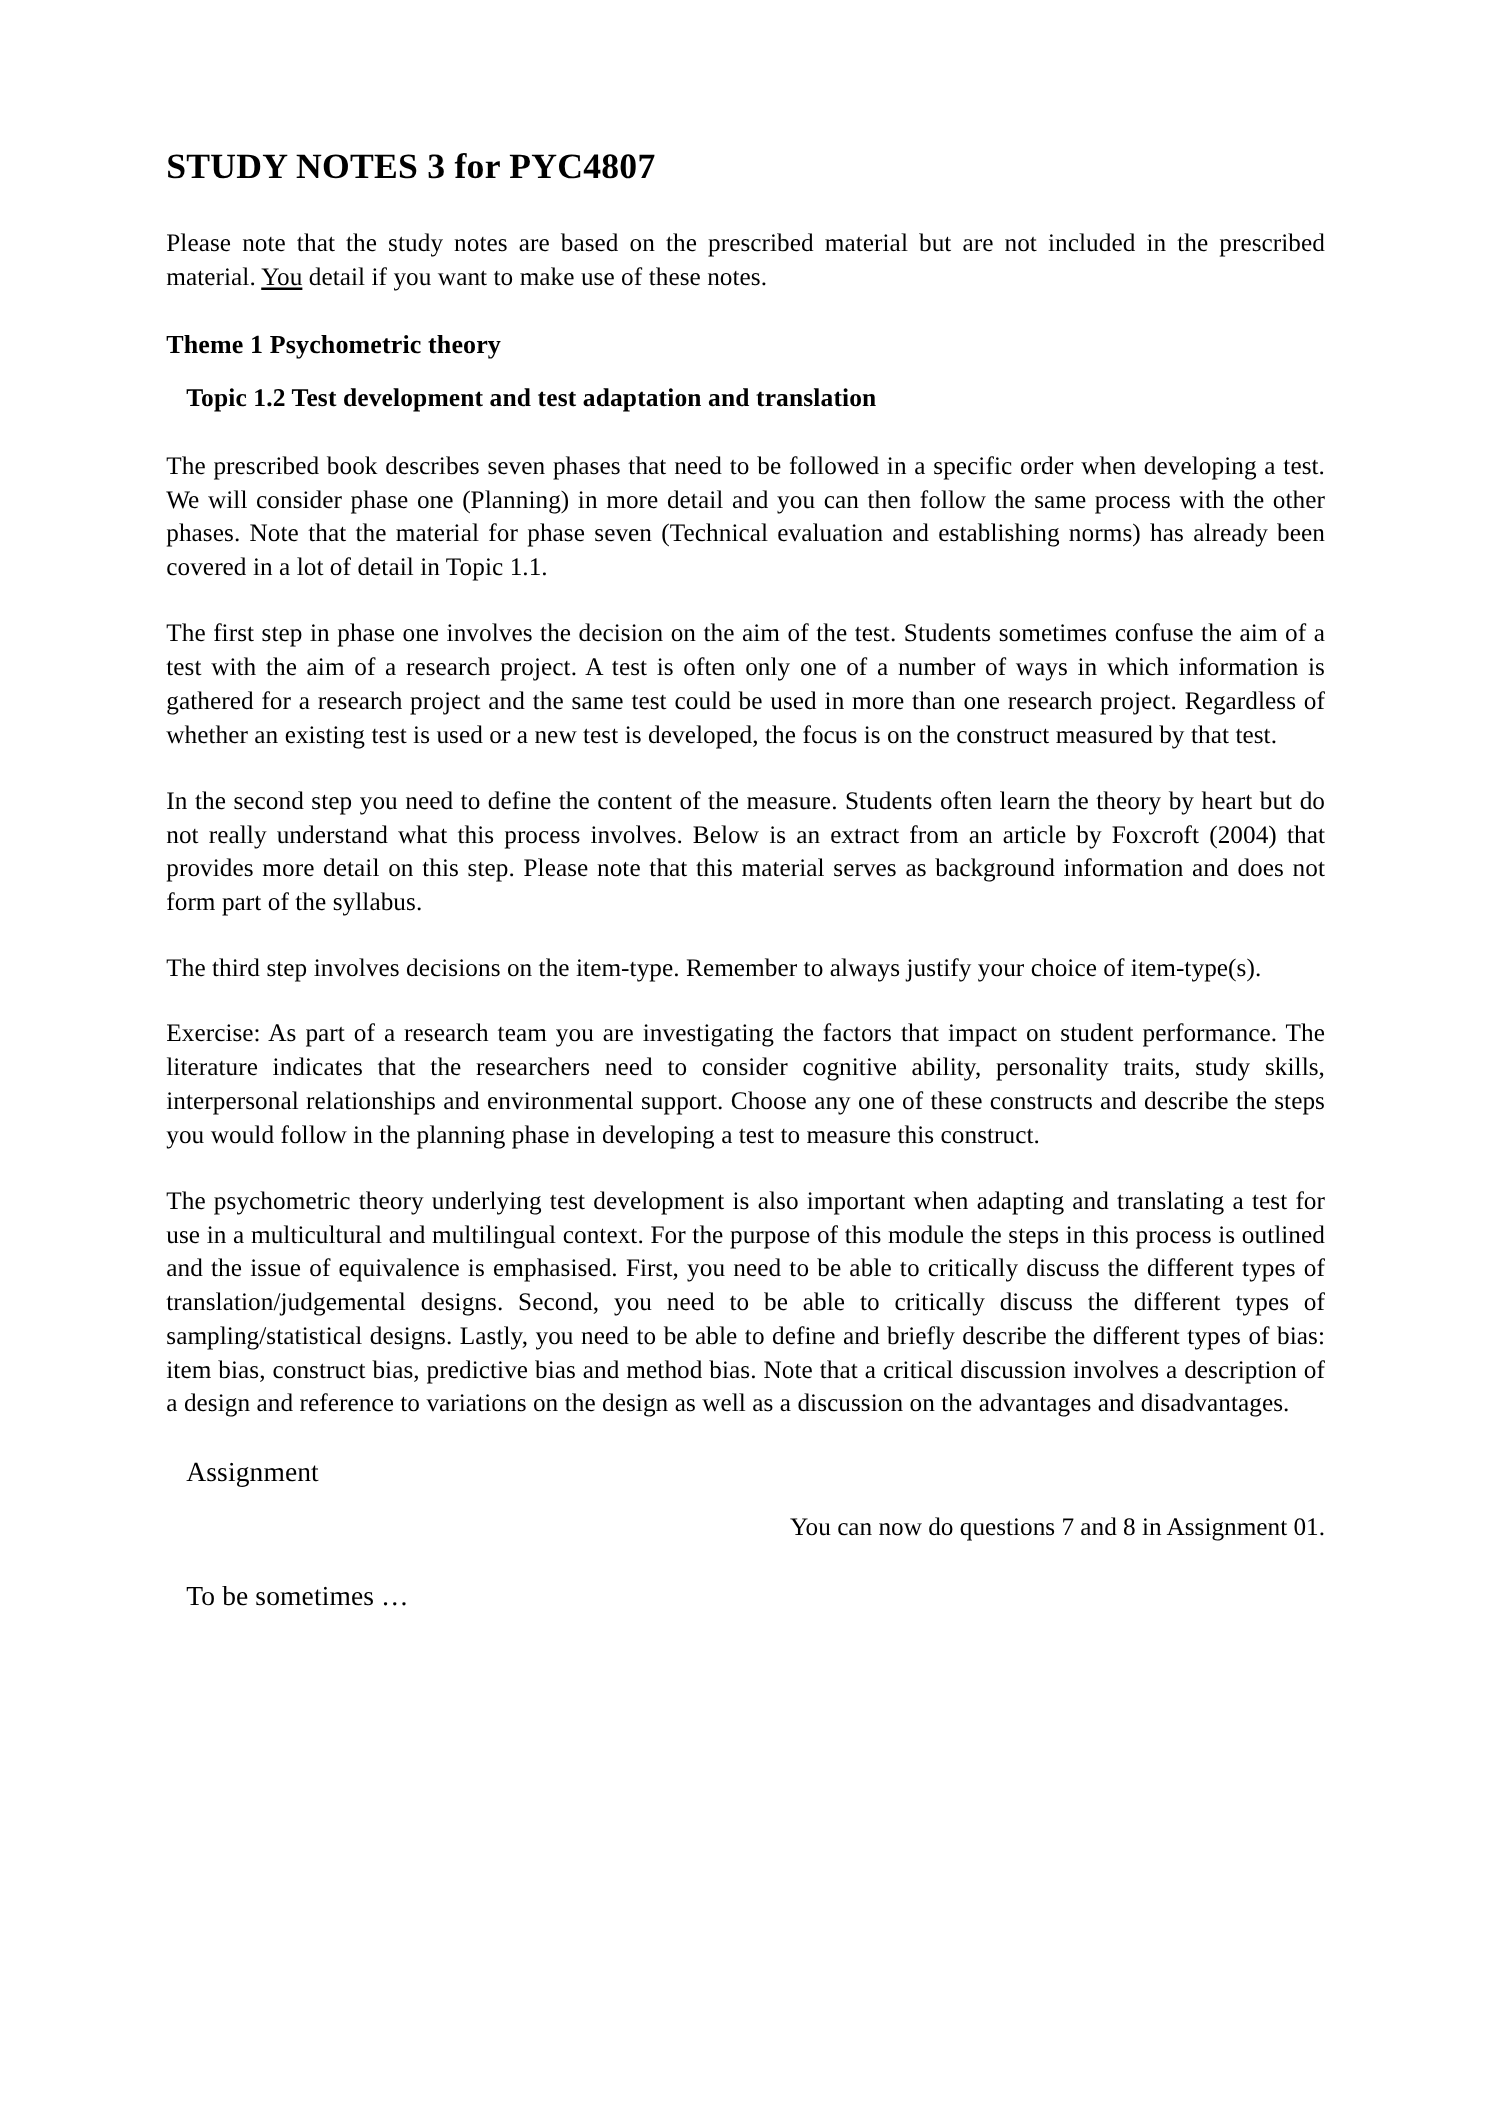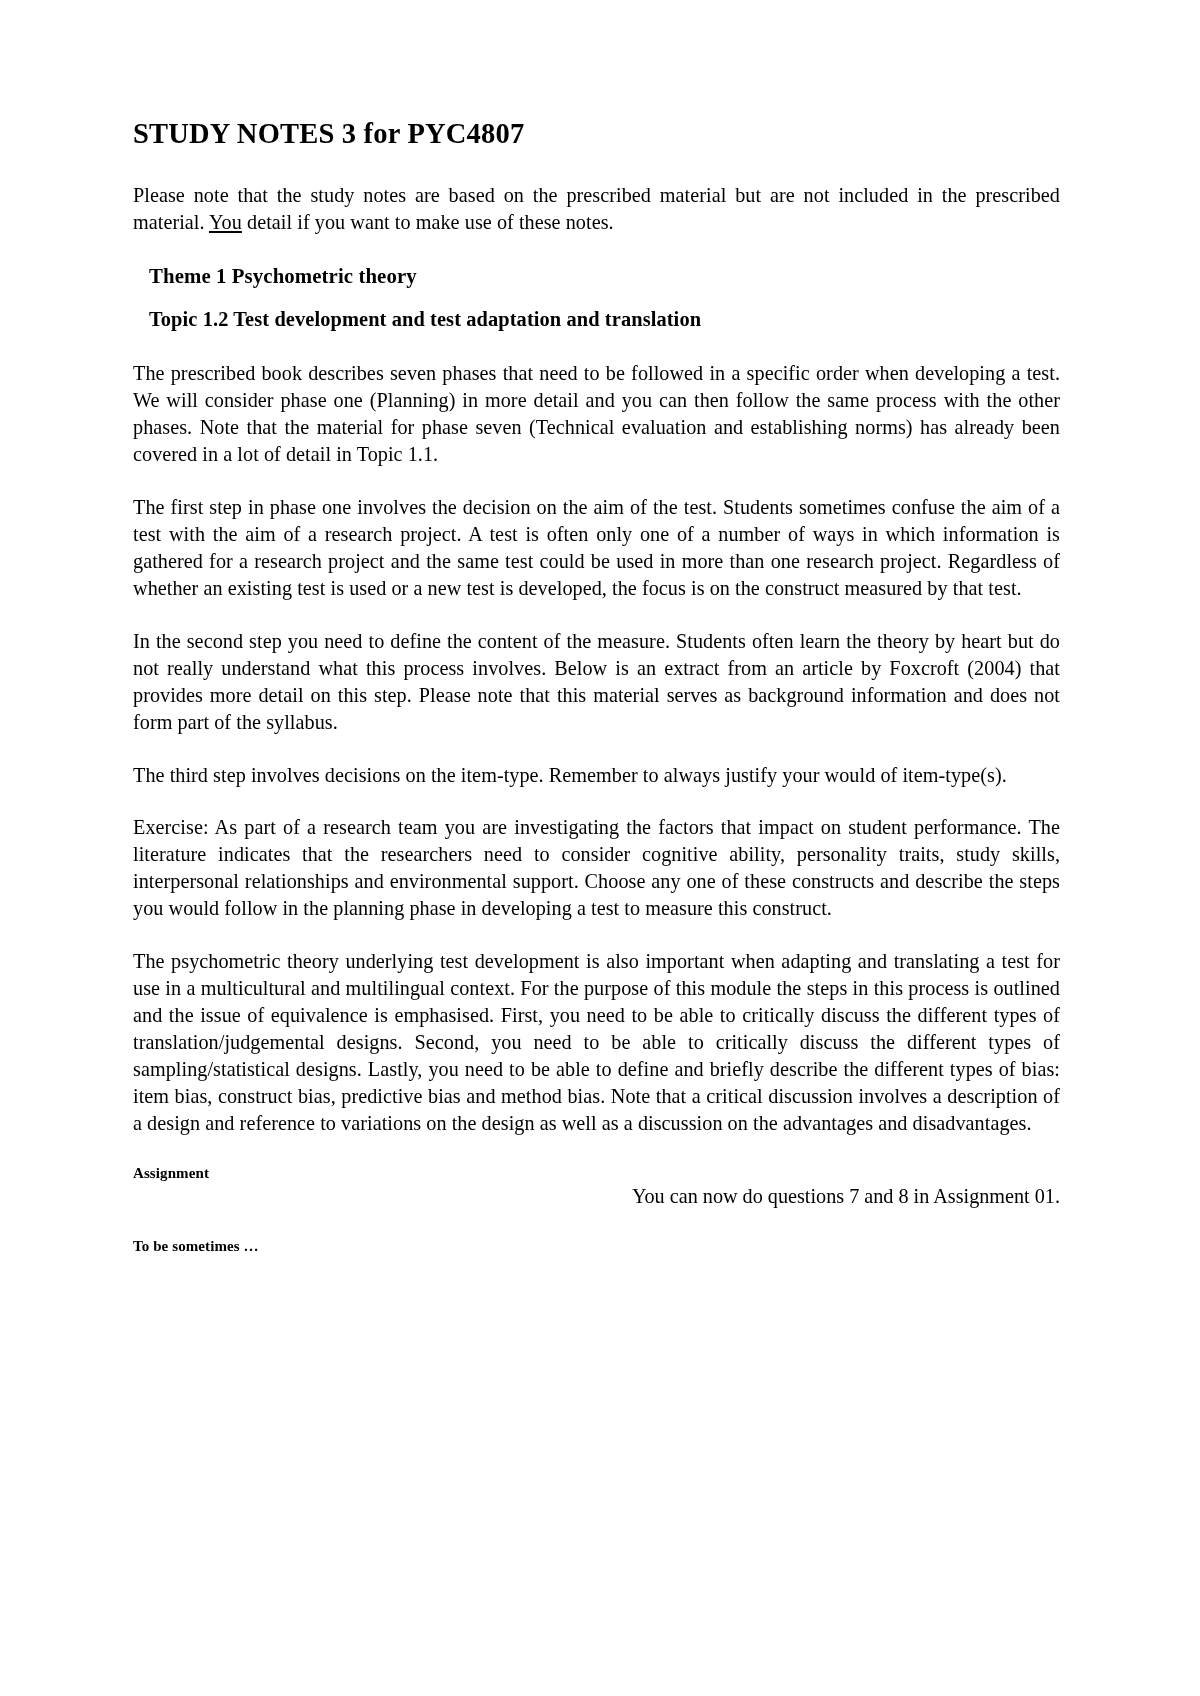--- a/index.html
+++ b/index.html
@@ -36,35 +36,35 @@
     margin: 0 0 26px 0;
     letter-spacing: 0.05px;
   }
   .heading-block {
     margin: 0 0 26px 0;
   }
   .heading-1 {
     font-size: 20.8px;
     font-weight: bold;
     line-height: 1.36;
-    margin: 16px;
+    margin: 0;
     letter-spacing: 0.1px;
   }
   .heading-2 {
     font-size: 20.4px;
     font-weight: bold;
     line-height: 1.36;
     margin: 16px;
     letter-spacing: 0.1px;
   }
   .section-head {
-    font-size: 15px;
-    font-weight: bold;
+    font-size: 22px;
+    font-weight: normal;
     line-height: 1.34;
-    margin: 0;
+    margin: 16px;
     letter-spacing: 0.1px;
   }
   .plain-line {
     font-size: 20.2px;
     line-height: 1.335;
     margin: 0;
     text-align: right;
   }
   .lead-bold {
     font-weight: normal;
@@ -86,21 +86,21 @@
     <div class="heading-1">Theme 1 Psychometric theory</div>
     <div class="heading-2">Topic 1.2 Test development and test adaptation and translation</div>
   </div>
 
   <p class="body-par">The prescribed book describes seven phases that need to be followed in a specific order when developing a test. We will consider phase one (Planning) in more detail and you can then follow the same process with the other phases. Note that the material for phase seven (Technical evaluation and establishing norms) has already been covered in a lot of detail in Topic 1.1.</p>
 
   <p class="body-par">The first step in phase one involves the decision on the aim of the test. Students sometimes confuse the aim of a test with the aim of a research project. A test is often only one of a number of ways in which information is gathered for a research project and the same test could be used in more than one research project. Regardless of whether an existing test is used or a new test is developed, the focus is on the construct measured by that test.</p>
 
   <p class="body-par">In the second step you need to define the content of the measure. Students often learn the theory by heart but do not really understand what this process involves. Below is an extract from an article by Foxcroft (2004) that provides more detail on this step. Please note that this material serves as background information and does not form part of the syllabus.</p>
 
-  <p class="body-par">The third step involves decisions on the item-type. Remember to always justify your would of item-type(s).</p>
+  <p class="body-par">The third step involves decisions on the item-type. Remember to always justify your choice of item-type(s).</p>
 
   <p class="body-par"><span class="lead-bold">Exercise:</span><span> As part of a research team you are investigating the factors that impact on student performance. The literature indicates that the researchers need to consider cognitive ability, personality traits, study skills, interpersonal relationships and environmental support. Choose any one of these constructs and describe the steps you would follow in the planning phase in developing a test to measure this construct.</span></p>
 
   <p class="body-par">The psychometric theory underlying test development is also important when adapting and translating a test for use in a multicultural and multilingual context. For the purpose of this module the steps in this process is outlined and the issue of equivalence is emphasised. First, you need to be able to critically discuss the different types of translation/judgemental designs. Second, you need to be able to critically discuss the different types of sampling/statistical designs. Lastly, you need to be able to define and briefly describe the different types of bias: item bias, construct bias, predictive bias and method bias. Note that a critical discussion involves a description of a design and reference to variations on the design as well as a discussion on the advantages and disadvantages.</p>
 
   <div class="heading-block">
     <div class="section-head">Assignment</div>
     <div class="plain-line">You can now do questions 7 and 8 in Assignment 01.</div>
   </div>
 

